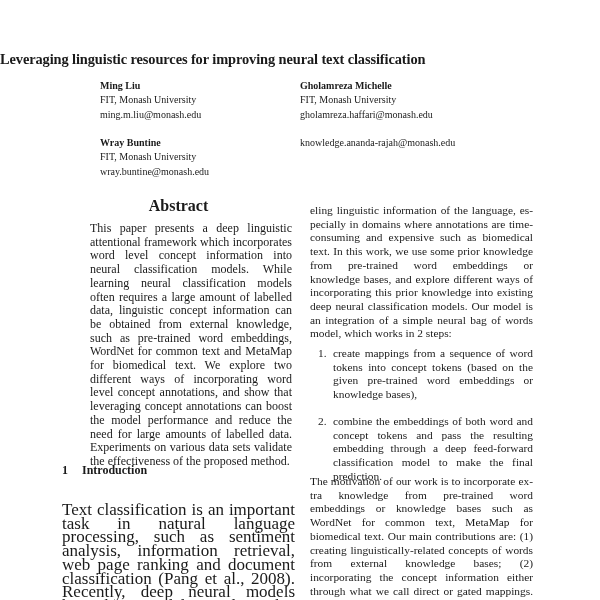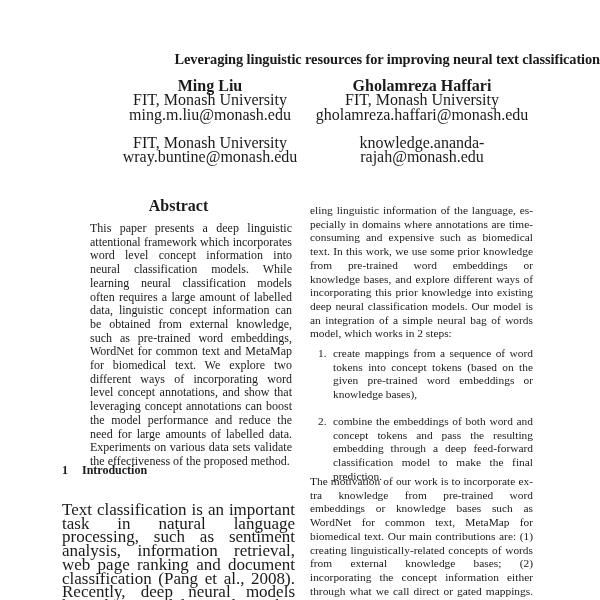--- a/index.html
+++ b/index.html
@@ -1,18 +1,18 @@
 <!DOCTYPE html>
 <html><head>
 <meta charset="utf-8">
 <style>
   html, body { margin: 0; padding: 0; background: #ffffff; }
   body { width: 600px; height: 600px; overflow: hidden; position: relative; font-family: "Liberation Serif", serif; color: #1a1a1a; }
-  .title { position: absolute; top: 51px; left: 0; width: 600px; text-align: right; font-weight: bold; font-size: 14.4px; letter-spacing: -0.1px; }
-  .author { position: absolute; text-align: center; font-size: 16px; line-height: 14.3px; }
+  .title { position: absolute; top: 51px; left: 0; width: 600px; text-align: left; font-weight: bold; font-size: 14.4px; letter-spacing: -0.1px; }
+  .author { position: absolute; text-align: left; font-size: 10px; line-height: 14.3px; }
   .author .name { font-weight: bold; }
   .a1 { left: 100px; width: 220px; top: 79px; }
   .a2 { left: 300px; width: 244px; top: 79px; }
   .a3 { left: 100px; width: 220px; top: 136px; }
   .a4 { left: 300px; width: 244px; top: 136px; }
   .abstract-head { position: absolute; top: 197px; left: 62px; width: 233px; text-align: center; font-weight: bold; font-size: 16px; }
   .abstract { position: absolute; top: 222px; left: 90px; width: 202px; font-size: 12px; line-height: 13.7px; text-align: justify; hyphens: manual; }
   .sec-head { position: absolute; top: 463px; left: 62px; font-weight: bold; font-size: 12px; }
   .sec-head .num { display: inline-block; width: 20px; }
   .intro { position: absolute; top: 503px; left: 62px; width: 233px; font-size: 17px; line-height: 13.7px; text-align: justify; }
@@ -28,25 +28,26 @@
 <body>
 
 <div class="title">Leveraging linguistic resources for improving neural text classification</div>
 
 <div class="author a1">
   <div class="name">Ming Liu</div>
   <div>FIT, Monash University</div>
   <div>ming.m.liu@monash.edu</div>
 </div>
 <div class="author a2">
-  <div class="name">Gholamreza Haffari</div>
+  <div class="name">Gholamreza Michelle</div>
   <div>FIT, Monash University</div>
   <div>gholamreza.haffari@monash.edu</div>
 </div>
 <div class="author a3">
+  <div class="name">Wray Buntine</div>
   <div>FIT, Monash University</div>
   <div>wray.buntine@monash.edu</div>
 </div>
 <div class="author a4">
   <div>knowledge.ananda-rajah@monash.edu</div>
 </div>
 
 <div class="abstract-head">Abstract</div>
 <p class="abstract">This paper presents a deep linguistic atten­tional framework which incorporates word level concept information into neural clas­sification models. While learning neural classification models often requires a large amount of labelled data, linguistic concept information can be obtained from exter­nal knowledge, such as pre-trained word embeddings, WordNet for common text and MetaMap for biomedical text. We explore two different ways of incorporat­ing word level concept annotations, and show that leveraging concept annotations can boost the model performance and re­duce the need for large amounts of labelled data. Experiments on various data sets validate the effectiveness of the proposed method.</p>
 

